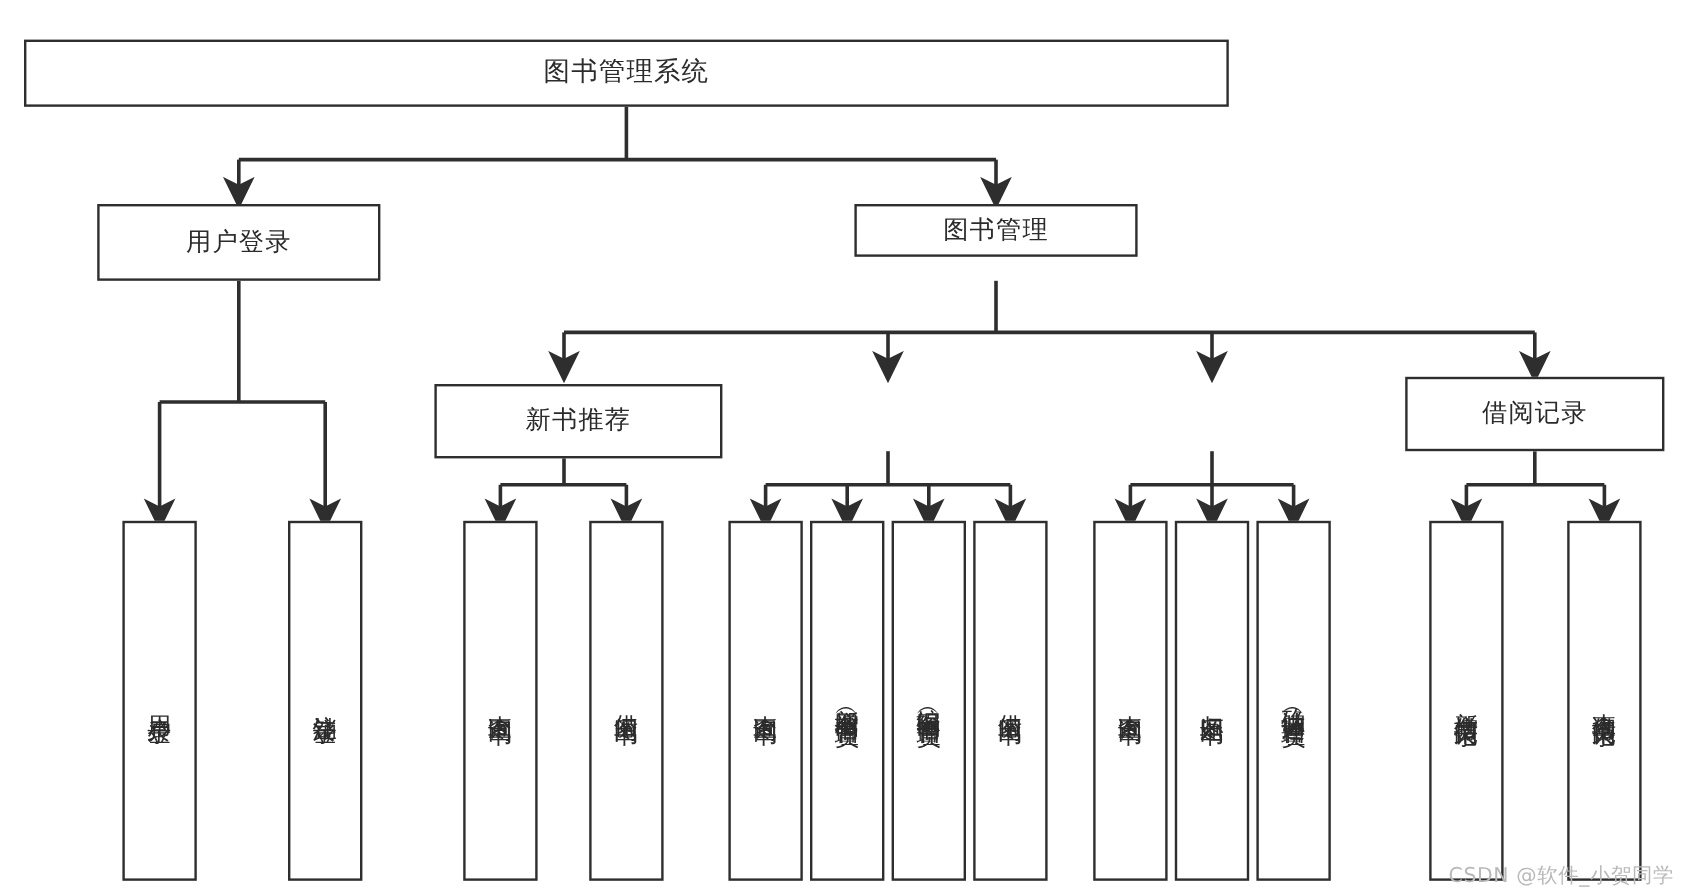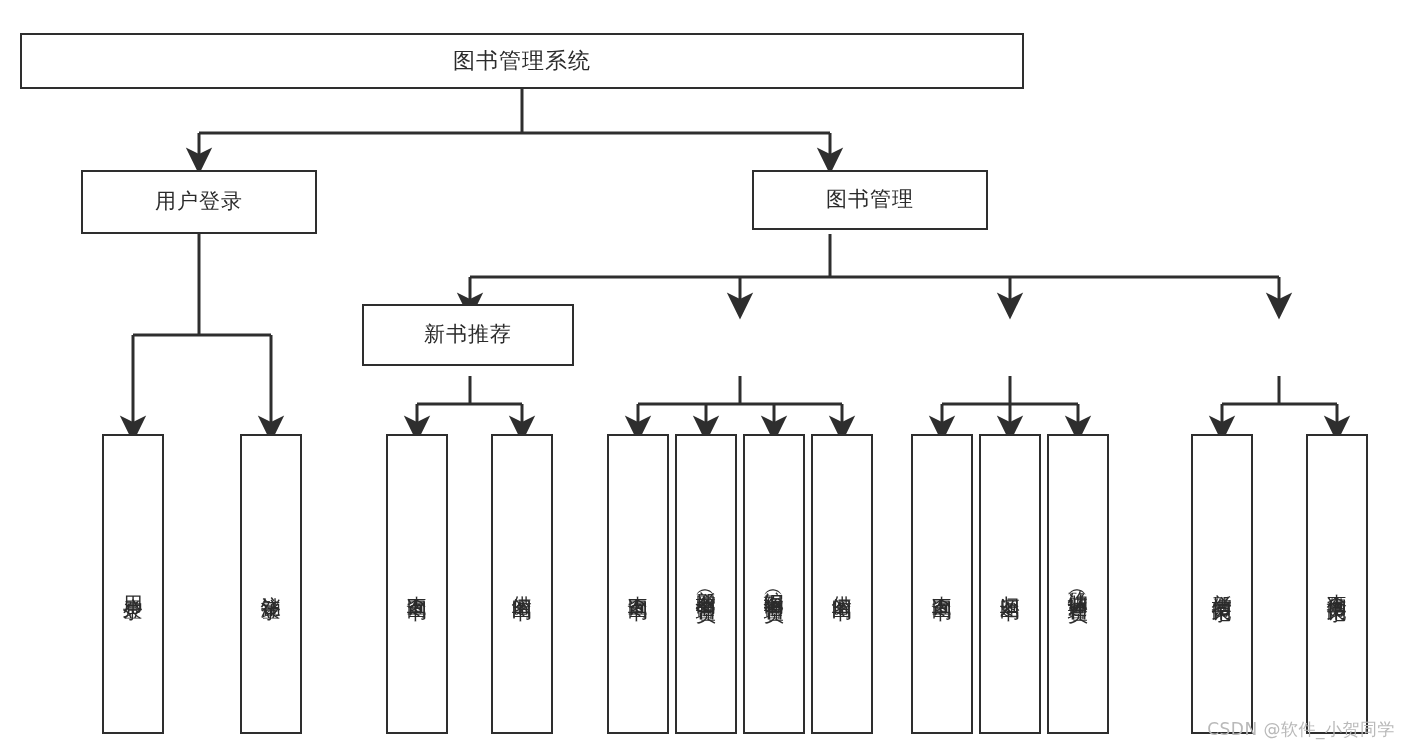--- a/index.html
+++ b/index.html
@@ -128,26 +128,29 @@
     </g>
   </svg>
 
   <div class="node h root" style="left:20px; top:13px; width:1004px; height:56px;margin-top:20px;">
     <span>图书管理系统</span>
   </div>
 
   <div class="node h" style="left:81px; top:170px; width:236px; height:64px;">
     <span>用户登录</span>
   </div>
-  <div class="node h" style="left:752px; top:170px; width:236px; height:60px;">
+  <div class="node h" style="left:712px; top:170px; width:236px; height:44px;">
     <span>图书管理</span>
   </div>
 
-  <div class="node h" style="left:362px; top:304px; width:212px; height:62px;">
+  <div class="node h" style="left:362px; top:320px; width:240px; height:62px;">
     <span>新书推荐</span>
+  </div>
+  <div class="node h" style="left:1171px; top:314px; width:216px; height:62px;">
+    <span>借阅记录</span>
   </div>
 
   <div class="node v" style="left:102px; top:434px; width:62px; height:300px;">
     <span class="vtext">用户登录</span>
   </div>
   <div class="node v" style="left:240px; top:434px; width:62px; height:300px;">
     <span class="vtext">注销登录</span>
   </div>
 
   <div class="node v" style="left:386px; top:434px; width:62px; height:300px;">

